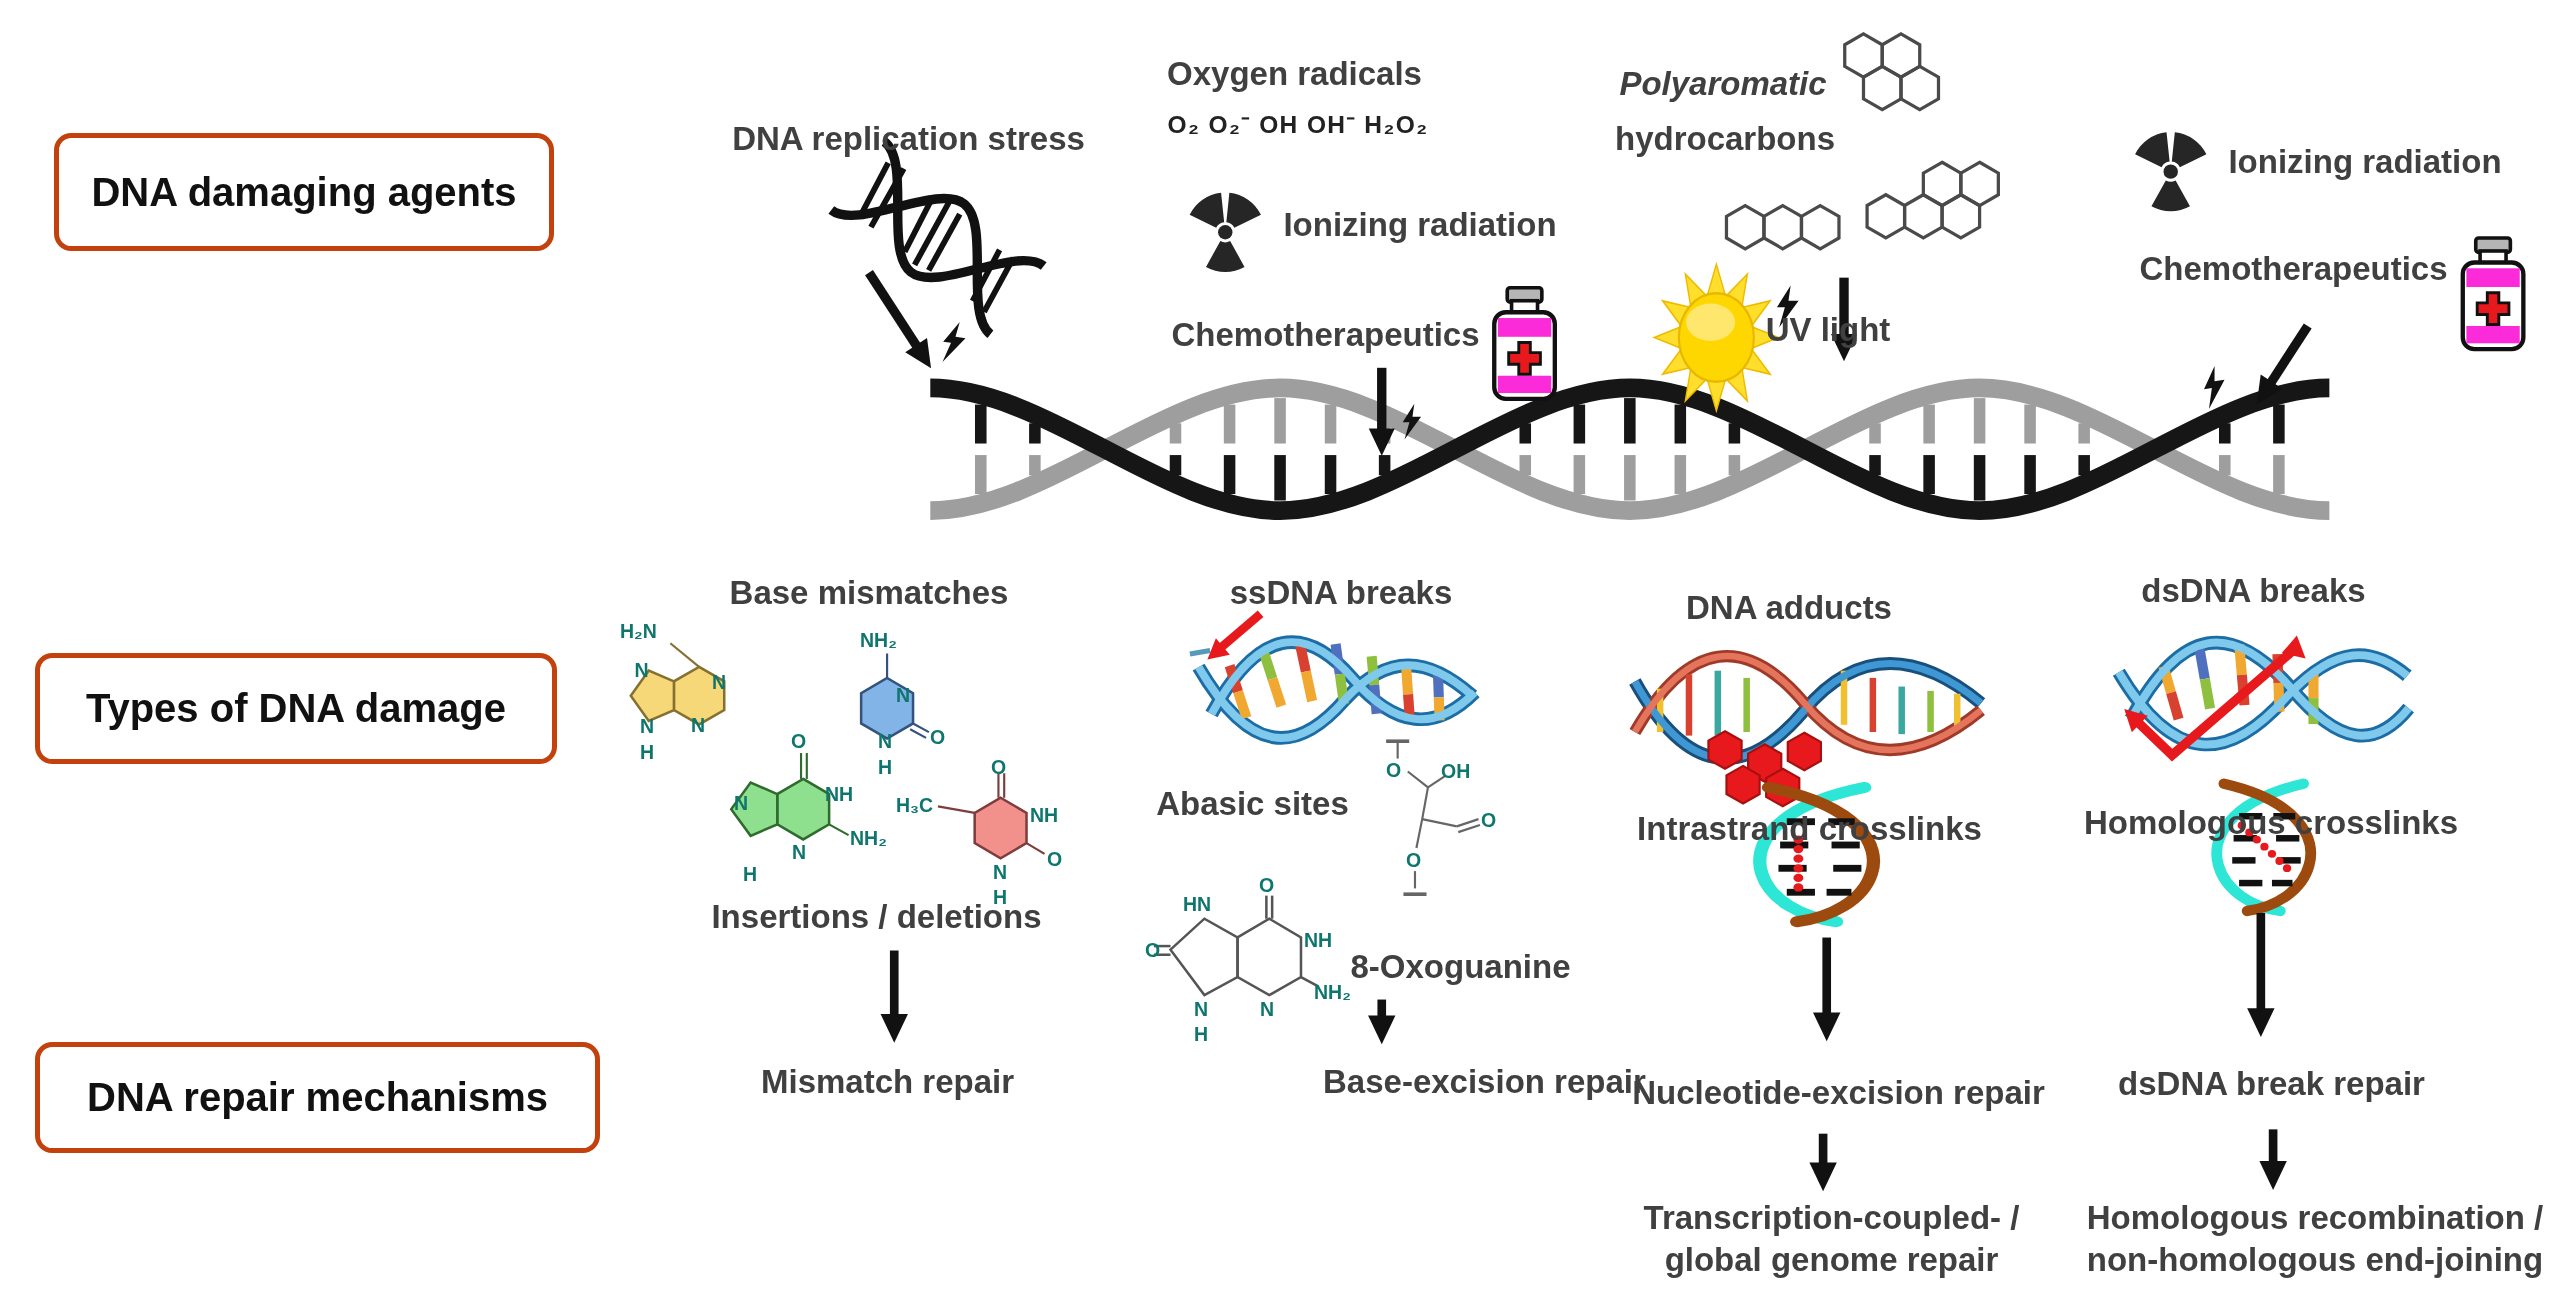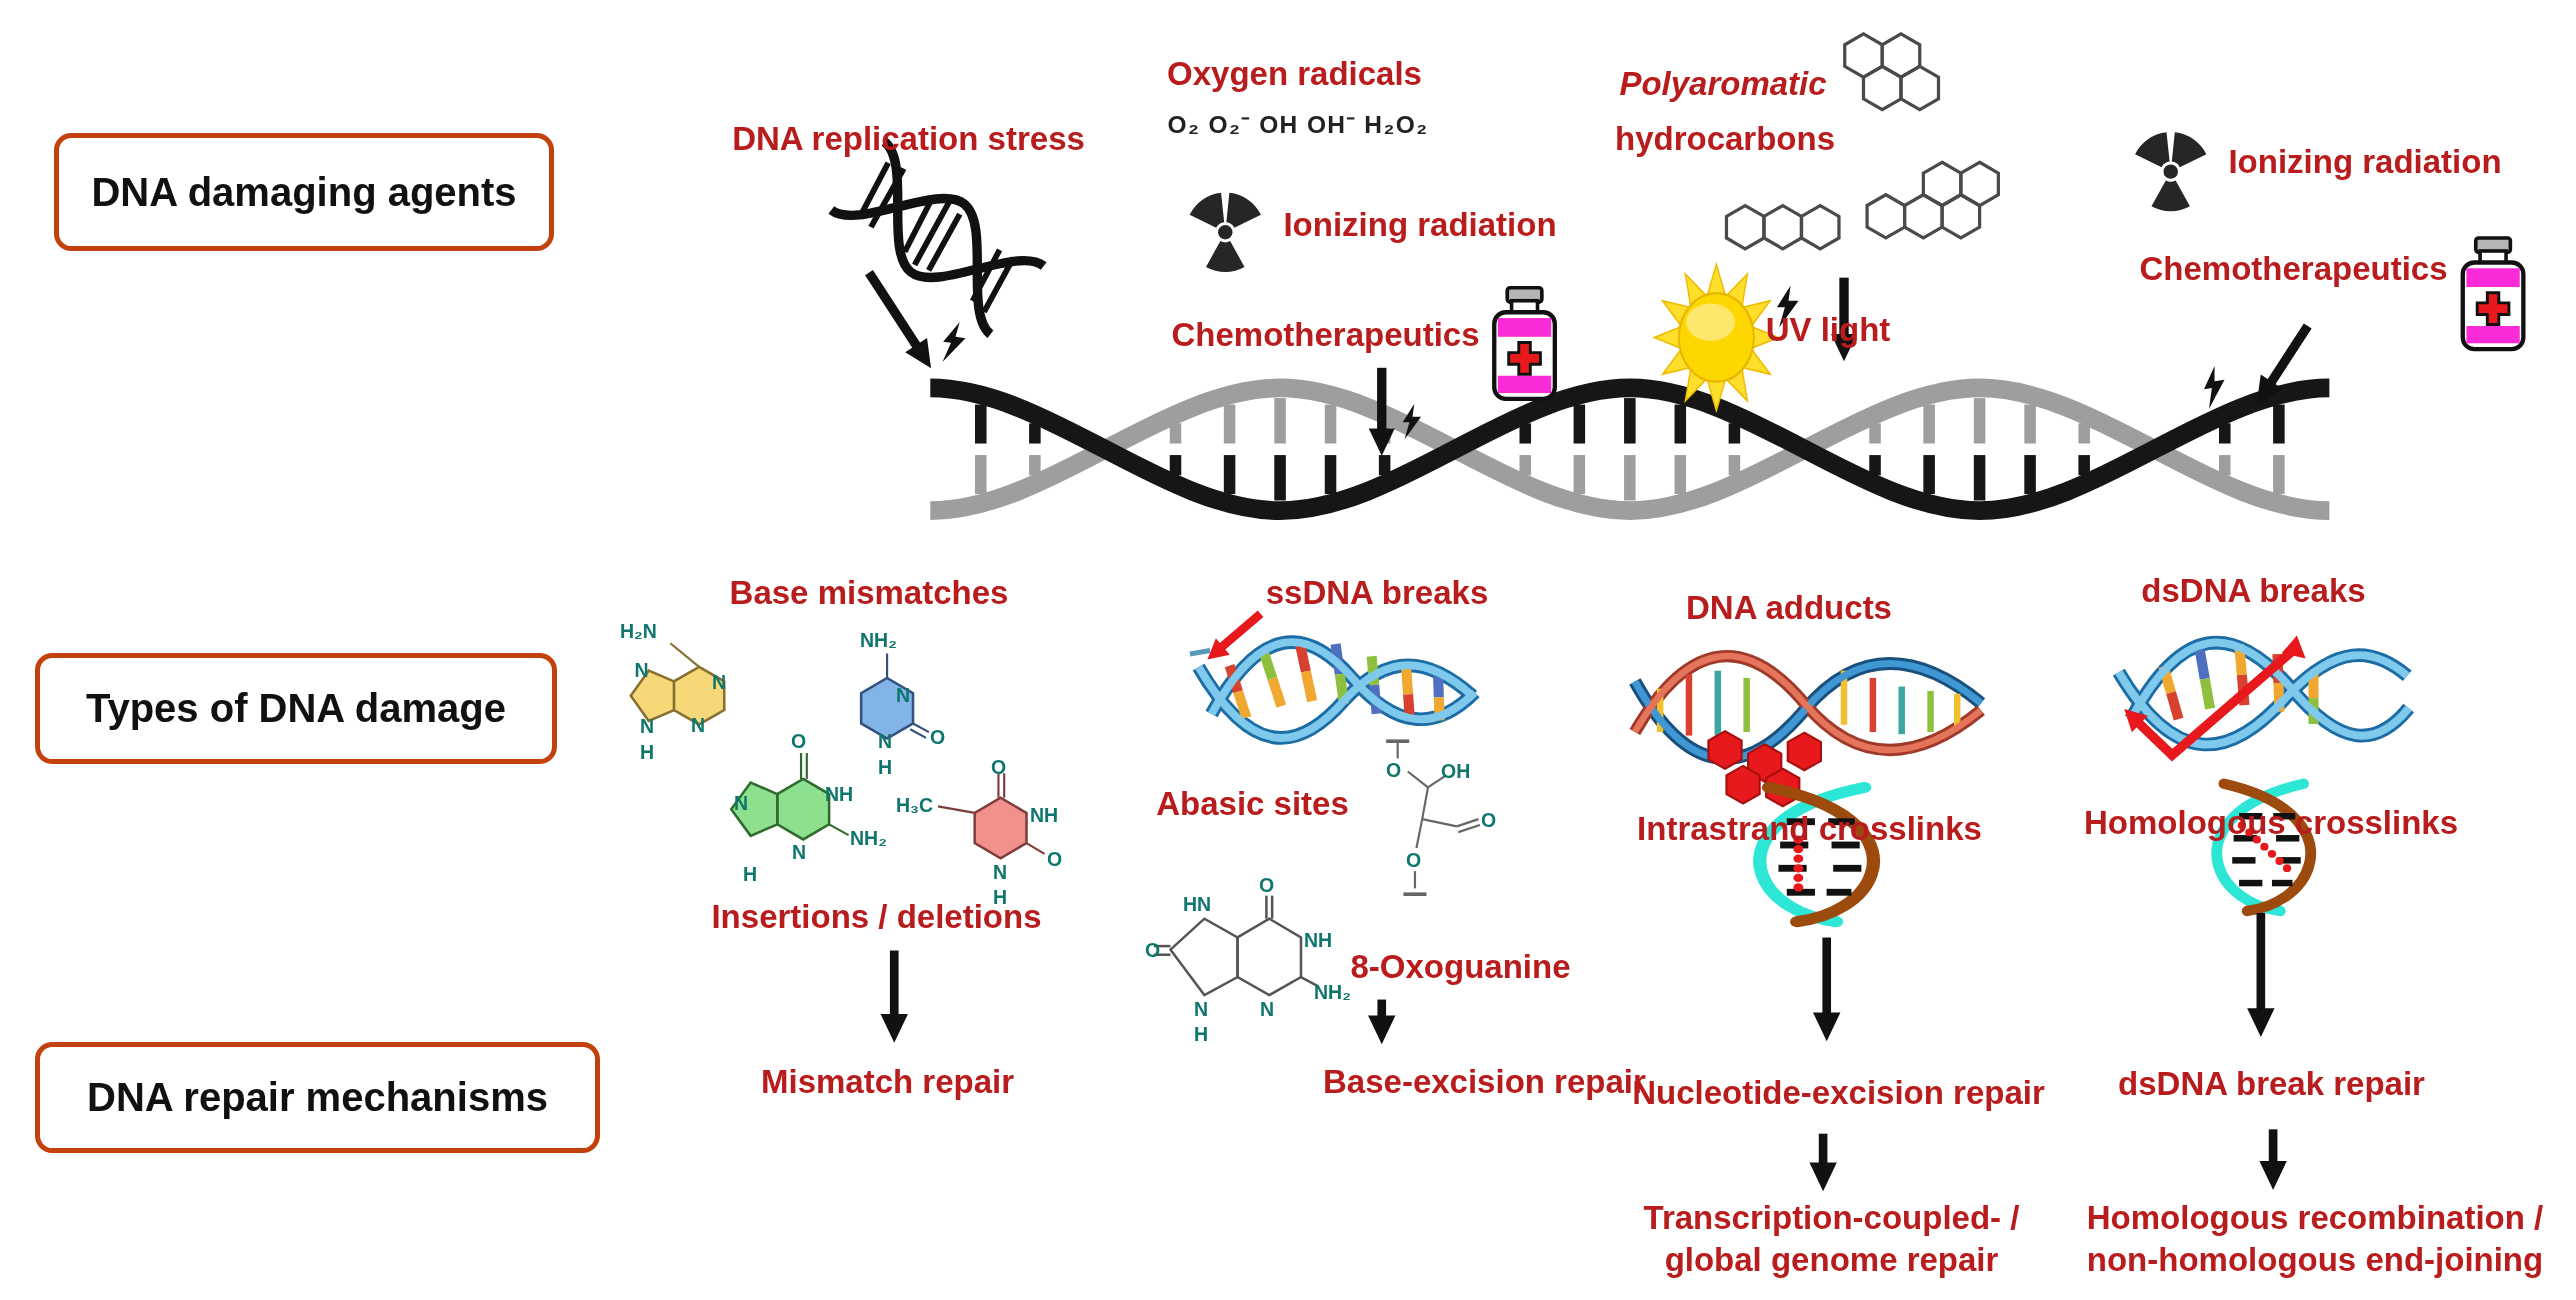--- a/index.html
+++ b/index.html
@@ -1,20 +1,20 @@
 <!DOCTYPE html>
 <html style="font-size:11.5px"><head>
 <meta charset="utf-8">
 <style>
   html,body{margin:0;padding:0;background:#fff;}
   body{width:2576px;height:1301px;position:relative;overflow:hidden;
        font-family:"Liberation Sans",sans-serif;color:#111;}
   .canvas{position:absolute;left:0;top:0;width:2576px;height:1301px;background:#fff;}
   svg.art{position:absolute;left:0;top:0;}
-  .t{position:absolute;font-weight:bold;text-align:center;line-height:1.08;color:#b91c1c;white-space:nowrap;}
+  .t{position:absolute;font-weight:bold;text-align:center;line-height:1.08;color:#404040;white-space:nowrap;}
   .bx{position:absolute;border:5px solid #c2410c;border-radius:17.3px;background:#fff;
       display:flex;align-items:center;justify-content:center;font-weight:bold;font-size:40px;}
   .formula{position:absolute;font-weight:600;text-align:center;letter-spacing:1.4px;color:#222;}
   .mol{position:absolute;}
   .mlbl{position:absolute;font-weight:600;font-size:19.5px;color:#0f766e;white-space:nowrap;}
 </style>
 </head>
 <body>
 
 <div class="canvas">
@@ -351,21 +351,21 @@
 <div class="t" style="left:1276px;top:207px;width:288px;font-size:33px;">Ionizing radiation</div>
 <div class="t" style="left:1167px;top:317px;width:317px;font-size:33px;">Chemotherapeutics</div>
 <div class="t" style="left:1615px;top:66px;width:216px;font-size:33px;font-style:italic;">Polyaromatic</div>
 <div class="t" style="left:1615px;top:121px;width:216px;font-size:33px;">hydrocarbons</div>
 <div class="t" style="left:1763px;top:312px;width:130px;font-size:33px;">UV light</div>
 <div class="t" style="left:2221px;top:144px;width:288px;font-size:33px;">Ionizing radiation</div>
 <div class="t" style="left:2135px;top:251px;width:317px;font-size:33px;">Chemotherapeutics</div>
 
 <div class="t" style="left:725px;top:575px;width:288px;font-size:33px;">Base mismatches</div>
 <div class="t" style="left:707px;top:899px;width:339px;font-size:33px;">Insertions / deletions</div>
-<div class="t" style="left:1222px;top:575px;width:238px;font-size:33px;margin-left:36px;">ssDNA breaks</div>
+<div class="t" style="left:1222px;top:575px;width:238px;font-size:33px;">ssDNA breaks</div>
 <div class="t" style="left:1148px;top:786px;width:209px;font-size:33px;">Abasic sites</div>
 <div class="t" style="left:1338px;top:949px;width:245px;font-size:33px;">8-Oxoguanine</div>
 <div class="t" style="left:1677px;top:590px;width:224px;font-size:33px;">DNA adducts</div>
 <div class="t" style="left:1633px;top:811px;width:353px;font-size:33px;">Intrastrand crosslinks</div>
 <div class="t" style="left:2131px;top:573px;width:245px;font-size:33px;">dsDNA breaks</div>
 <div class="t" style="left:2084px;top:805px;width:353px;font-size:33px;">Homologous crosslinks</div>
 
 <div class="t" style="left:761px;top:1064px;width:216px;font-size:33px;">Mismatch repair</div>
 <div class="t" style="left:1323px;top:1064px;width:245px;font-size:33px;">Base-excision repair</div>
 <div class="t" style="left:1626px;top:1075px;width:425px;font-size:33px;">Nucleotide-excision repair</div>

